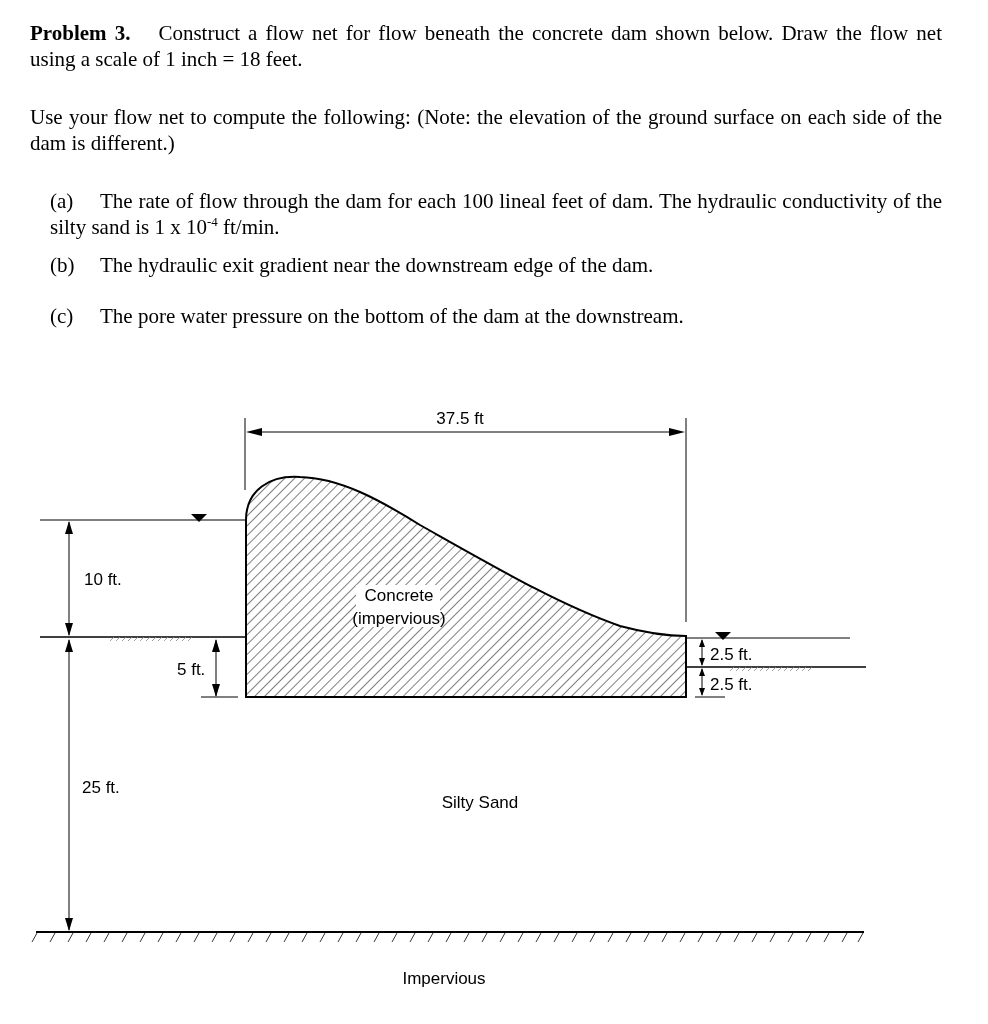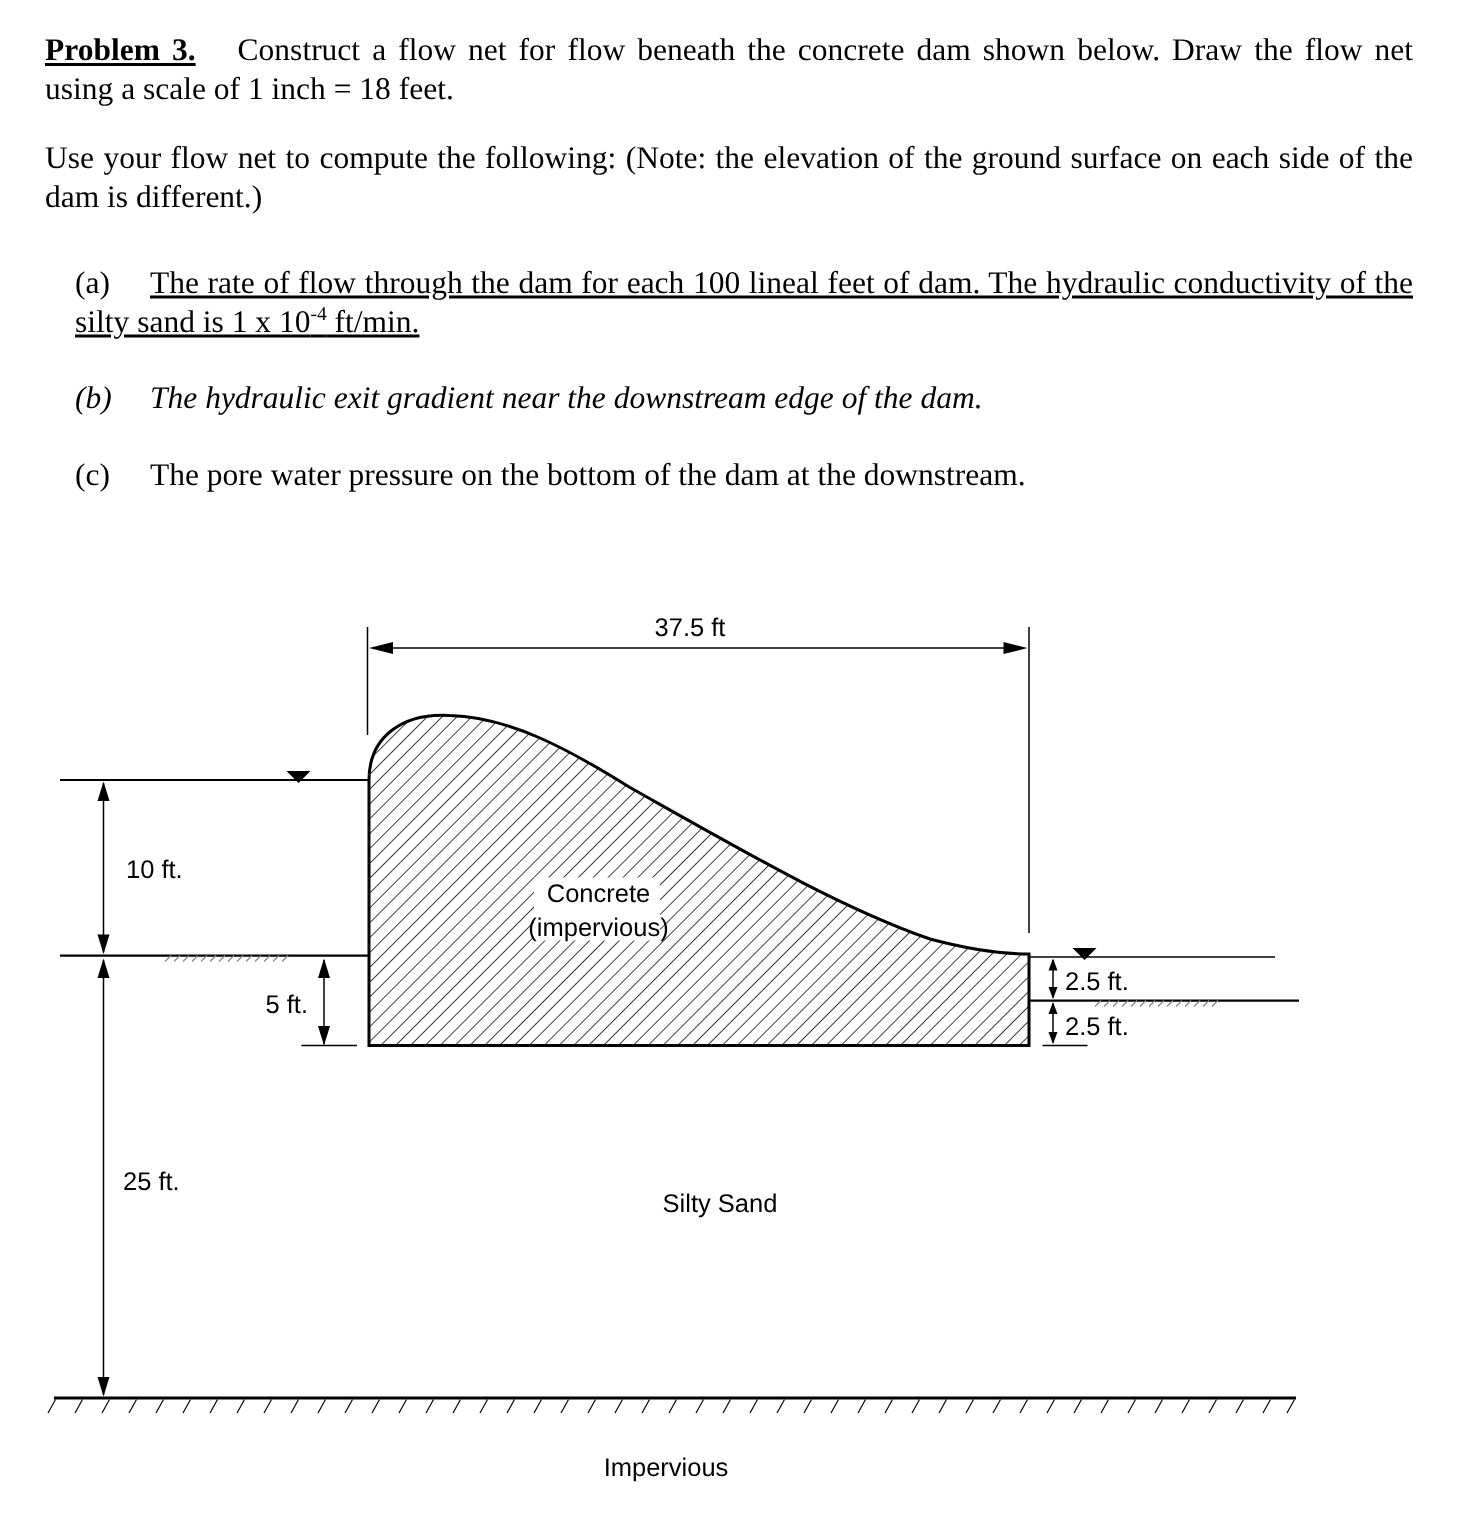--- a/index.html
+++ b/index.html
@@ -1,24 +1,24 @@
 <!DOCTYPE html>
 <html><head>
   <meta charset="utf-8">
   <style>
     html, body { margin: 0; padding: 0; background: #ffffff; }
     body { width: 988px; height: 1024px; position: relative; overflow: hidden; color: #000; }
     .text-block { position: absolute; font-family: "Liberation Serif", serif; font-size: 21px; line-height: 26px; }
     .problem { left: 30px; top: 20px; width: 912px; text-align: justify; }
-    .problem-label { font-weight: bold; text-decoration: underline; margin-right: 28px; }
-    .note { left: 30px; top: 92px; width: 912px; text-align: justify; }
+    .problem-label { font-weight: bold; margin-right: 28px; }
+    .note { left: 30px; top: 104px; width: 912px; text-align: justify; }
     .item { left: 50px; width: 892px; }
     .item .lbl { display: inline-block; width: 50px; }
-    .item-a { top: 175px; text-align: justify; text-decoration: underline; }
-    .item-b { top: 252px; font-style: italic; }
+    .item-a { top: 188px; text-align: justify; }
+    .item-b { top: 252px; }
     .item-c { top: 303px; }
     sup { font-size: 13px; line-height: 0; }
     svg { position: absolute; left: 0; top: 0; }
     .svgtxt { font-family: "Liberation Sans", sans-serif; font-size: 17px; fill: #000; }
   </style>
 </head>
 <body>
 
 <div class="text-block problem">
   <span class="problem-label">Problem 3.</span><span>Construct a flow net for flow beneath the concrete dam shown below. Draw the flow net using a scale of 1 inch = 18 feet.</span>

